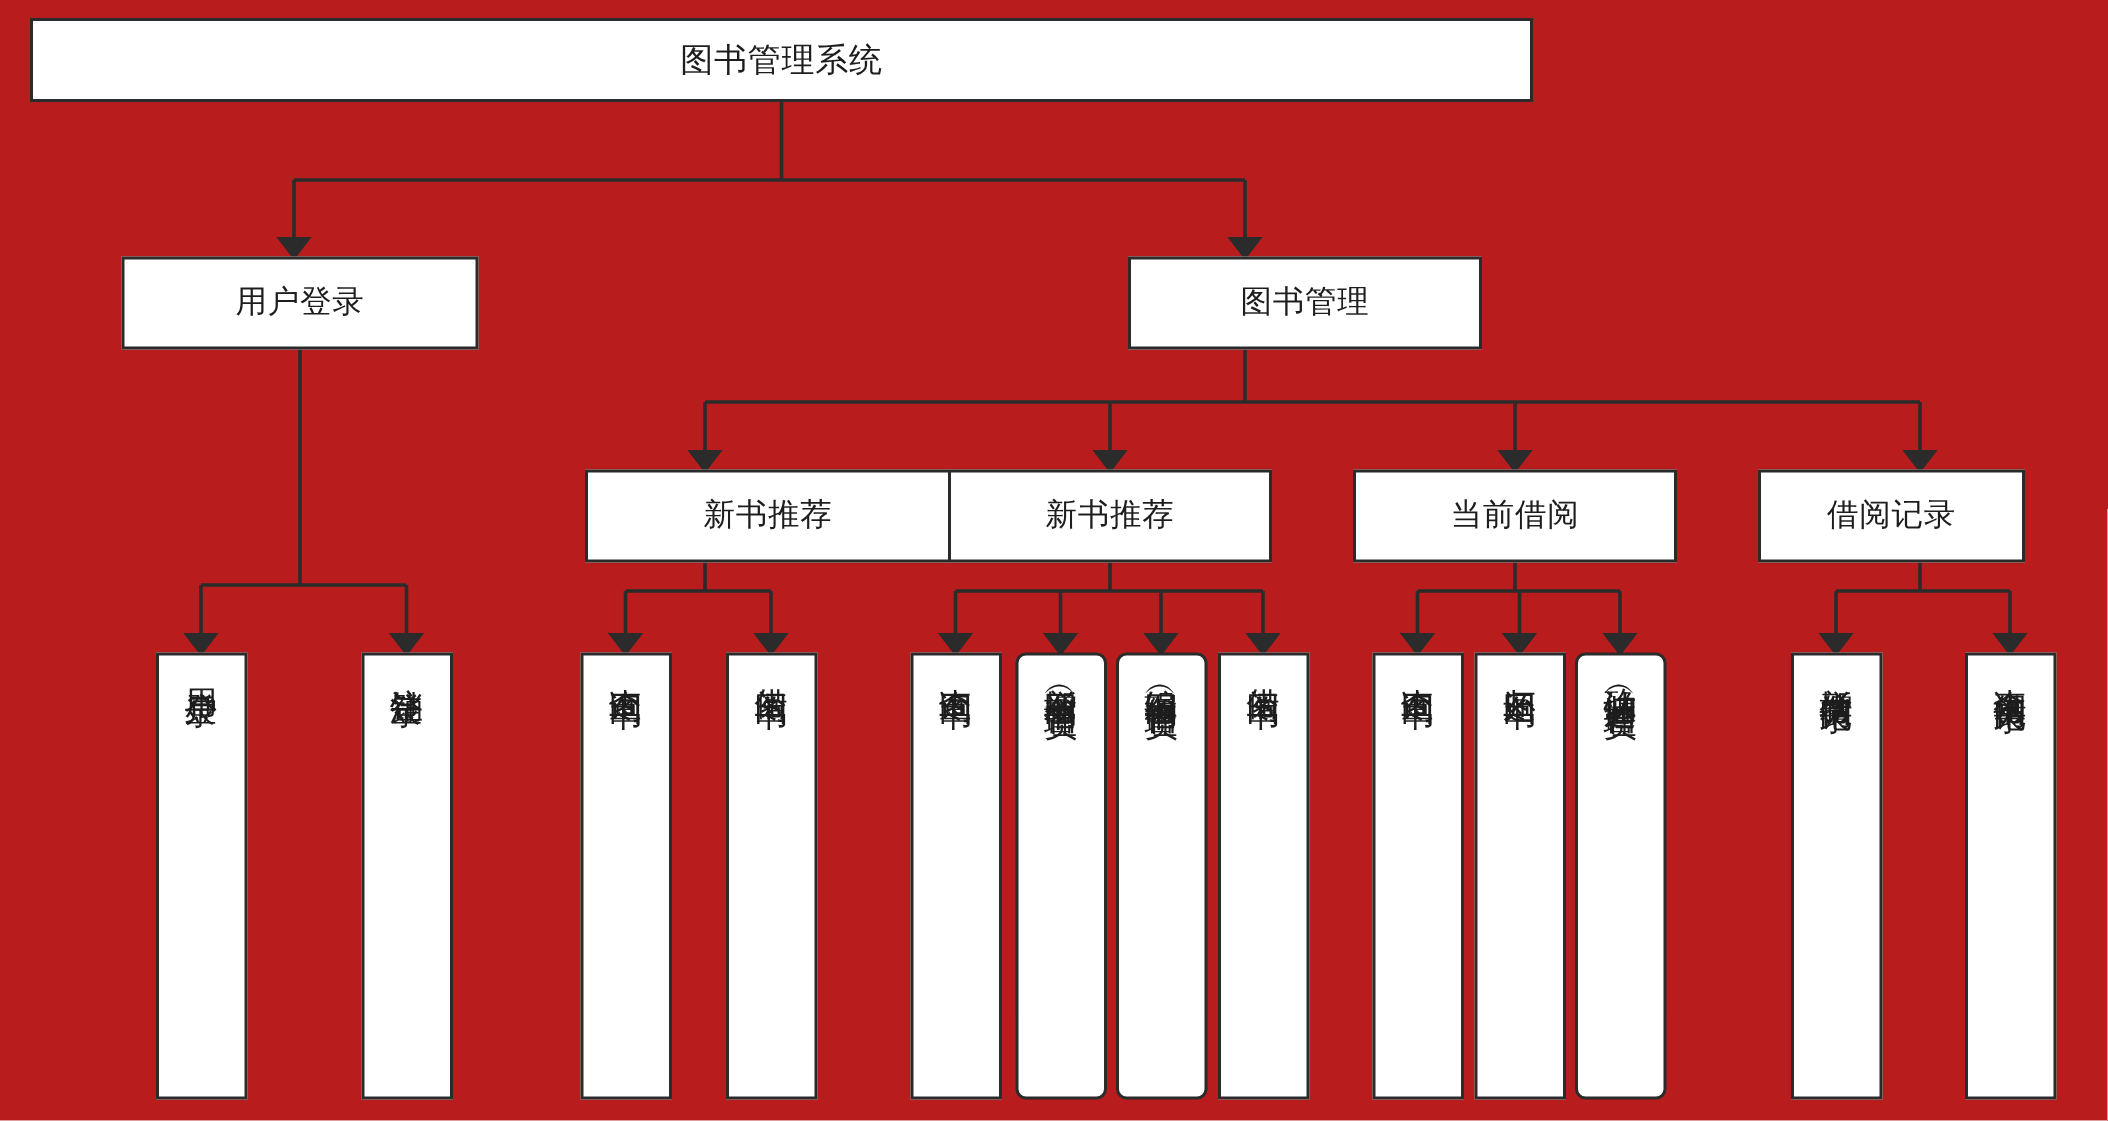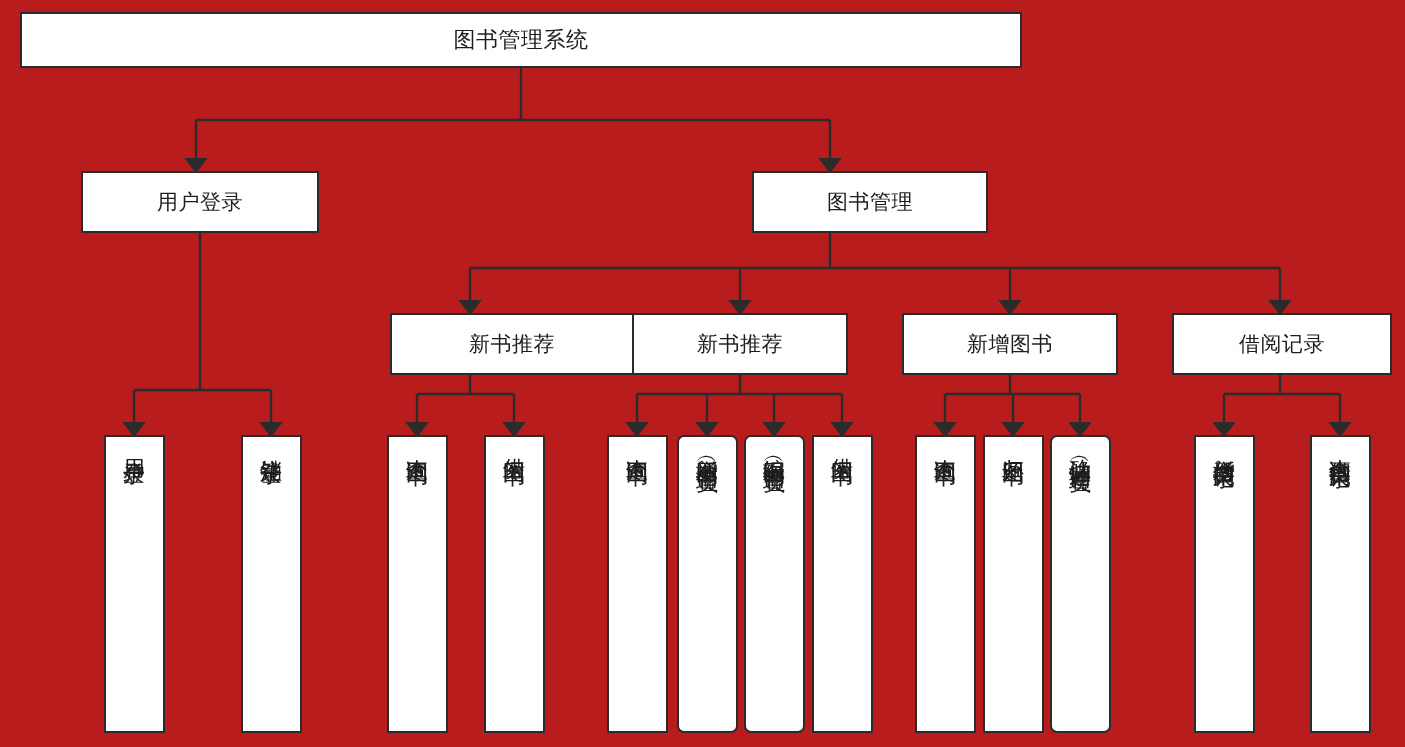--- a/index.html
+++ b/index.html
@@ -157,23 +157,23 @@
       <div class="node horiz" style="left: 752px; top: 171px; width: 236px; height: 62px;">
         <span class="node-label">图书管理</span>
       </div>
       <div class="node horiz" style="left: 362px; top: 313px; width: 244px; height: 62px; margin-left: 28px;">
         <span class="node-label">新书推荐</span>
       </div>
       <div class="node horiz" style="left: 632px; top: 313px; width: 216px; height: 62px;">
         <span class="node-label">新书推荐</span>
       </div>
       <div class="node horiz" style="left: 902px; top: 313px; width: 216px; height: 62px;">
-        <span class="node-label">新增图书</span>
-      </div>
-      <div class="node horiz" style="left: 1172px; top: 313px; width: 220px; height: 62px;">
+        <span class="node-label">当前借阅</span>
+      </div>
+      <div class="node horiz" style="left: 1172px; top: 313px; width: 178px; height: 62px;">
         <span class="node-label">借阅记录</span>
       </div>
       <div class="node vert" style="left: 104px; top: 435px; width: 61px; height: 298px;">
         <span class="node-label">用户登录</span>
       </div>
       <div class="node vert" style="left: 241px; top: 435px; width: 61px; height: 298px;">
         <span class="node-label">注销登录</span>
       </div>
       <div class="node vert" style="left: 387px; top: 435px; width: 61px; height: 298px;">
         <span class="node-label">查询图书</span>

